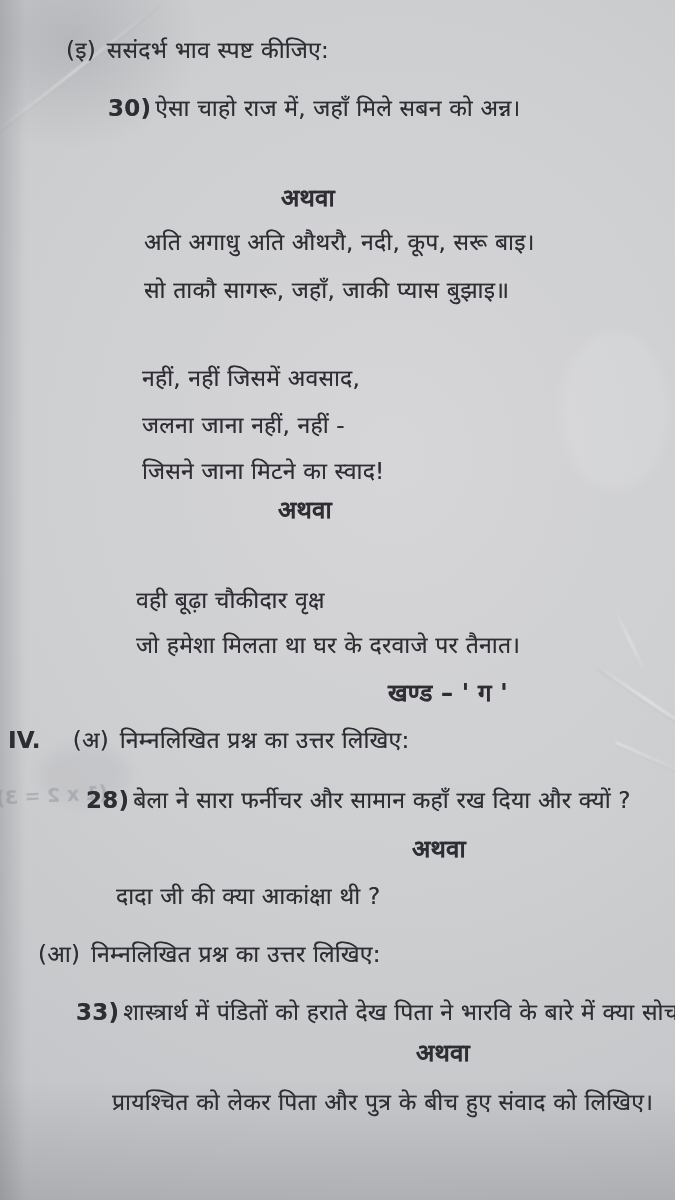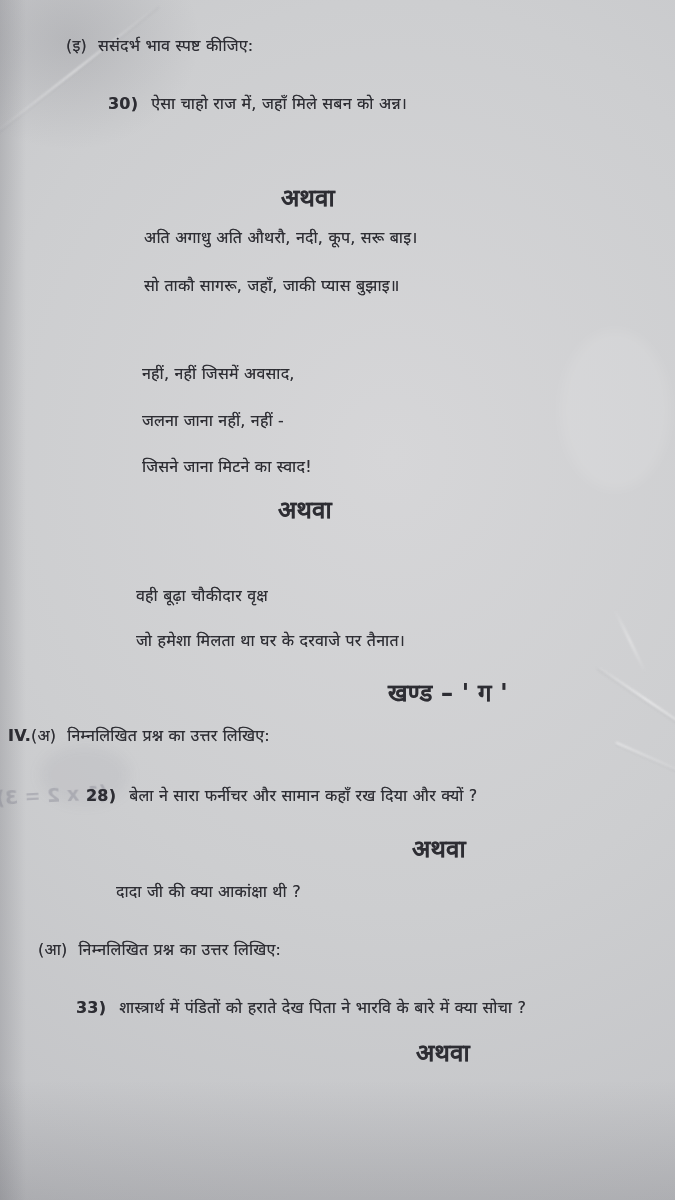--- a/index.html
+++ b/index.html
@@ -68,36 +68,36 @@
     border-radius: 50%;
     filter: blur(6px);
   }
   .smudge-1 { left: 40px; top: 745px; width: 90px; height: 60px; background: rgba(110,112,124,0.08); }
   .smudge-2 { left: 560px; top: 330px; width: 110px; height: 160px; background: rgba(255,255,255,0.10); }
 
   
   .line {
     position: absolute;
     white-space: nowrap;
-    font-size: 16px;
+    font-size: 23px;
     line-height: 1.25;
     color: #2d2d33;
     letter-spacing: 0.2px;
     text-shadow: 0 0 0.6px rgba(45,45,51,0.55);
   }
   .num {
     font-weight: bold;
-    margin-right: 13px;
+    margin-right: 4px;
   }
   .lbl {
     margin-right: 11px;
   }
   .roman {
     font-weight: bold;
-    margin-right: 0;
+    margin-right: 32px;
   }
   .or {
     font-weight: bold;
     font-size: 24px;
   }
   .section {
     font-weight: bold;
     font-size: 24px;
   }
   
@@ -195,14 +195,17 @@
   </div>
 
   <div class="line" style="left:76px; top:998px">
     <span class="num">33)</span><span>शास्त्रार्थ में पंडितों को हराते देख पिता ने भारवि के बारे में क्या सोचा ?</span>
   </div>
 
   <div class="line or" style="left:416px; top:1038px">
     <span>अथवा</span>
   </div>
 
+  <div class="line" style="left:112px; top:1088px">
+    <span>प्रायश्चित को लेकर पिता और पुत्र के बीच हुए संवाद को लिखिए।</span>
+  </div>
 
 </div>
 
 </body></html>

